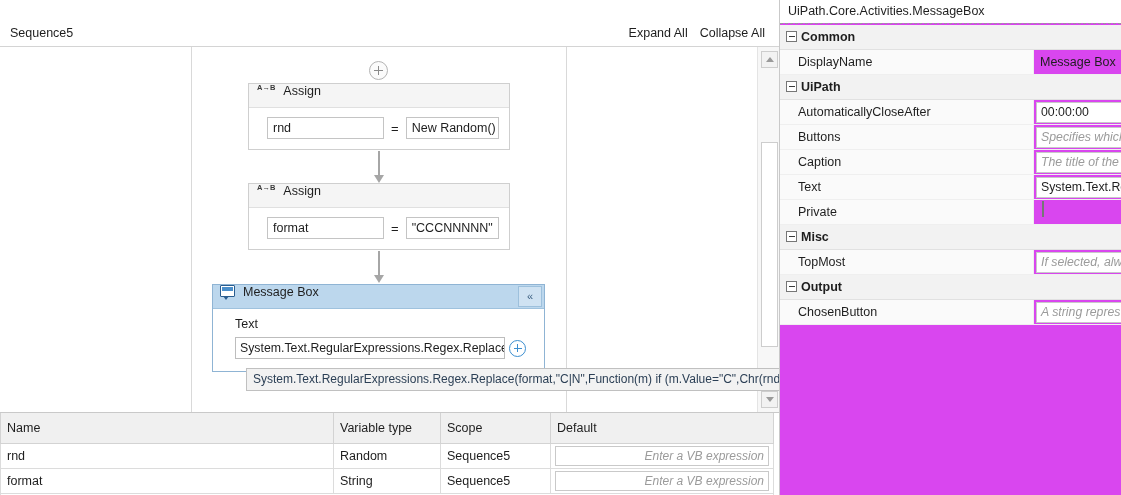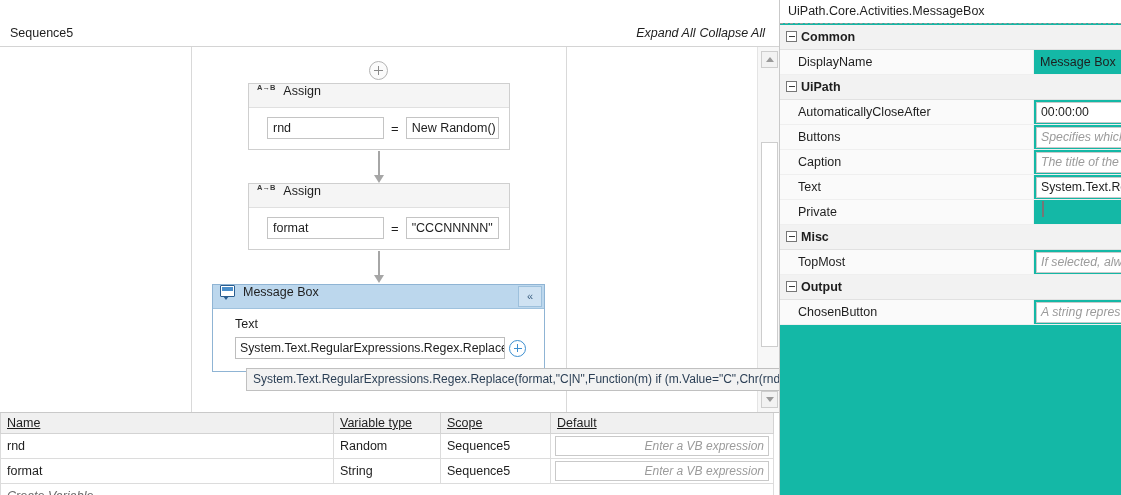--- a/index.html
+++ b/index.html
@@ -45,23 +45,22 @@
     padding: 0 8px 0 10px;
     position: relative;
   }
   .breadcrumb-text {
     font-size: 12.5px;
     color: #1e1e1e;
   }
   .bc-actions {
     margin-left: auto;
     display: flex;
-    gap: 4px;
+    gap: 12px;
     padding-right: 6px;
-    font-style: italic;
   }
   .bc-link {
     font-size: 12.5px;
     color: #1e1e1e;
     cursor: pointer;
   }
 
   
   .designer {
     position: relative;
@@ -386,24 +385,23 @@
     table-layout: fixed;
   }
   .vars-table th {
     background: #f0f0f0;
     border: 1px solid #d3d3d3;
     border-top: none;
     font-weight: normal;
     text-align: left;
     font-size: 12.5px;
     color: #1e1e1e;
-    height: 20px;
+    height: 30px;
     padding: 0 6px;
     box-sizing: border-box;
-    text-decoration: underline;
   }
   .vars-table td {
     border: 1px solid #dcdcdc;
     height: 25px;
     font-size: 12.5px;
     color: #1e1e1e;
     padding: 0 6px;
     box-sizing: border-box;
     background: #ffffff;
   }
@@ -442,21 +440,21 @@
     border-right: 1px solid #dcdcdc;
     border-bottom: 1px solid #dcdcdc;
     box-sizing: border-box;
     background: #ffffff;
   }
 
   
   .props-pane {
     width: 342px;
     height: 495px;
-    background: #14b8a6;
+    background: #d946ef;
     border-left: 1px solid #c9c9c9;
     box-sizing: border-box;
     position: relative;
     overflow: hidden;
   }
   .props-title {
     height: 23px;
     line-height: 22px;
     padding-left: 8px;
     font-size: 12.5px;

